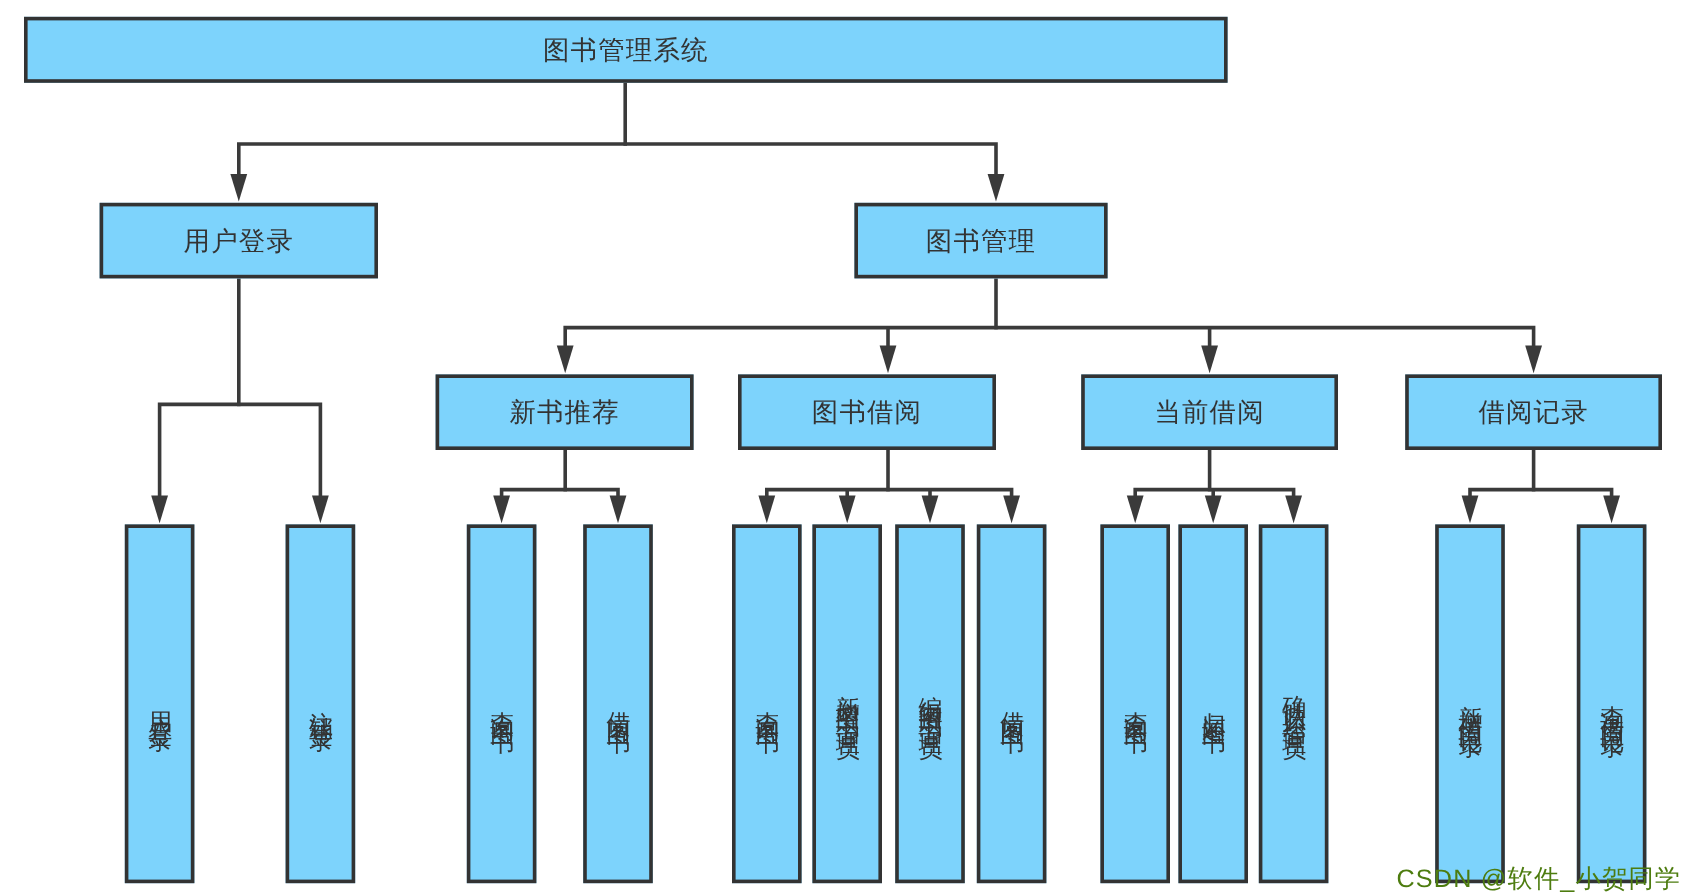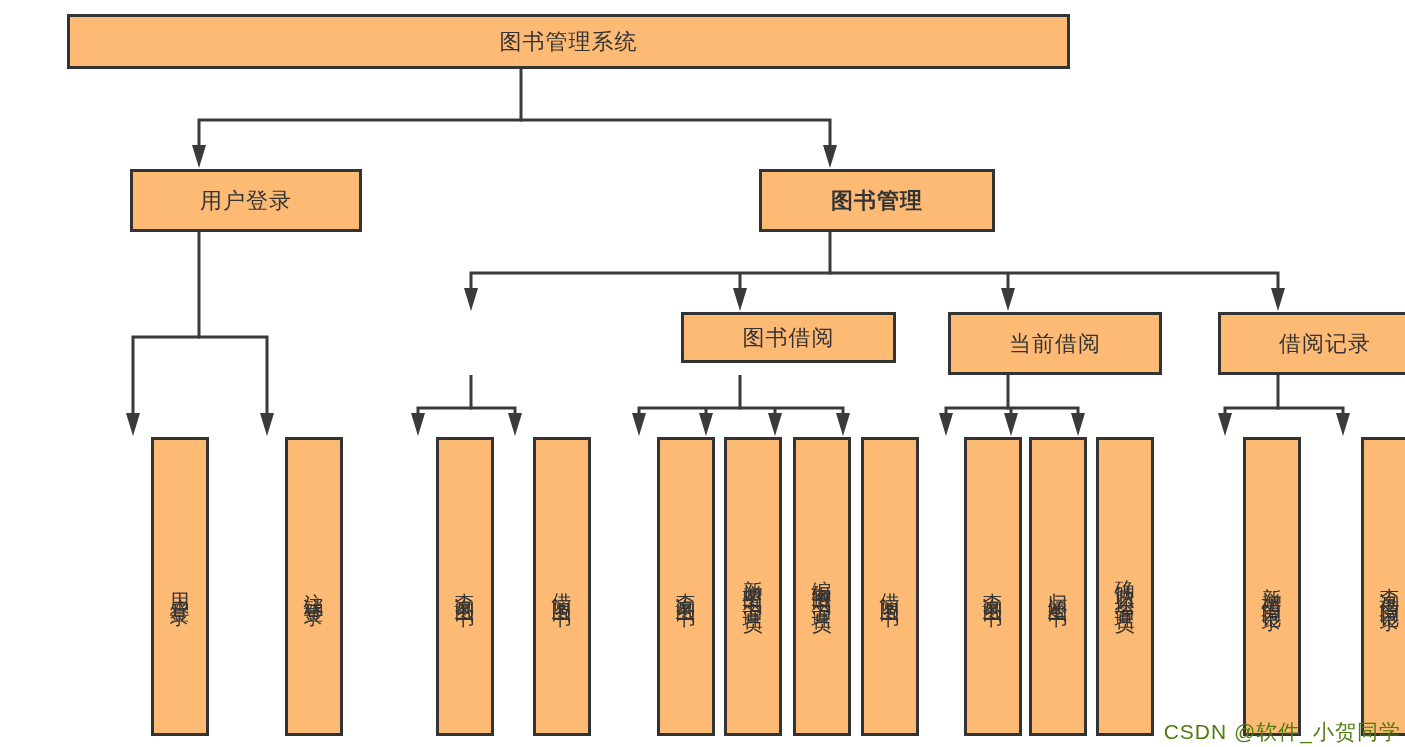--- a/index.html
+++ b/index.html
@@ -5,24 +5,23 @@
   html,body{margin:0;padding:0;}
   body{
     width:1405px;height:747px;position:relative;background:#ffffff;
     font-family:"Liberation Sans","DejaVu Sans",sans-serif;
     overflow:hidden;
   }
   .stage{position:absolute;left:0;top:0;width:1405px;height:747px;}
   svg.wires{position:absolute;left:0;top:0;width:1405px;height:747px;}
   .box{
     position:absolute;box-sizing:border-box;
-    border:3px solid #333333;background:#fdba74;
+    border:3px solid #333333;background:#7dd3fc;
     display:flex;align-items:center;justify-content:center;
     color:#333333;
-    margin-left:47px;
   }
   .hbox{font-size:22px;letter-spacing:1px;white-space:nowrap;}
   .vbox{font-size:20px;}
   .vbox .vtext{
     writing-mode:vertical-rl;
     text-orientation:upright;
     letter-spacing:5px;
     line-height:1.1;
     white-space:nowrap;
   }
@@ -93,23 +92,24 @@
       <polygon points="1071,413 1085,413 1078,436"></polygon>
 
       <polygon points="1218,413 1232,413 1225,436"></polygon>
       <polygon points="1336,413 1350,413 1343,436"></polygon>
     </g>
   </svg>
 
   <div class="box hbox" style="left:20px;top:14px;width:1003px;height:55px;">图书管理系统</div>
 
   <div class="box hbox" style="left:83px;top:169px;width:232px;height:63px;">用户登录</div>
-  <div class="box hbox" style="left:712px;top:169px;width:236px;height:63px;font-weight:bold;">图书管理</div>
+  <div class="box hbox" style="left:712px;top:169px;width:211px;height:63px;">图书管理</div>
 
-  <div class="box hbox" style="left:634px;top:312px;width:215px;height:51px;">图书借阅</div>
+  <div class="box hbox" style="left:363px;top:312px;width:215px;height:63px;">新书推荐</div>
+  <div class="box hbox" style="left:615px;top:312px;width:215px;height:63px;">图书借阅</div>
   <div class="box hbox" style="left:1171px;top:312px;width:214px;height:63px;">借阅记录</div>
   <div class="box hbox" style="left:901px;top:312px;width:214px;height:63px;">当前借阅</div>
 
   <div class="box vbox" style="left:104px;top:437px;width:58px;height:299px;">
     <span class="vtext">用户登录</span>
   </div>
   <div class="box vbox" style="left:238px;top:437px;width:58px;height:299px;">
     <span class="vtext">注销登录</span>
   </div>
 

